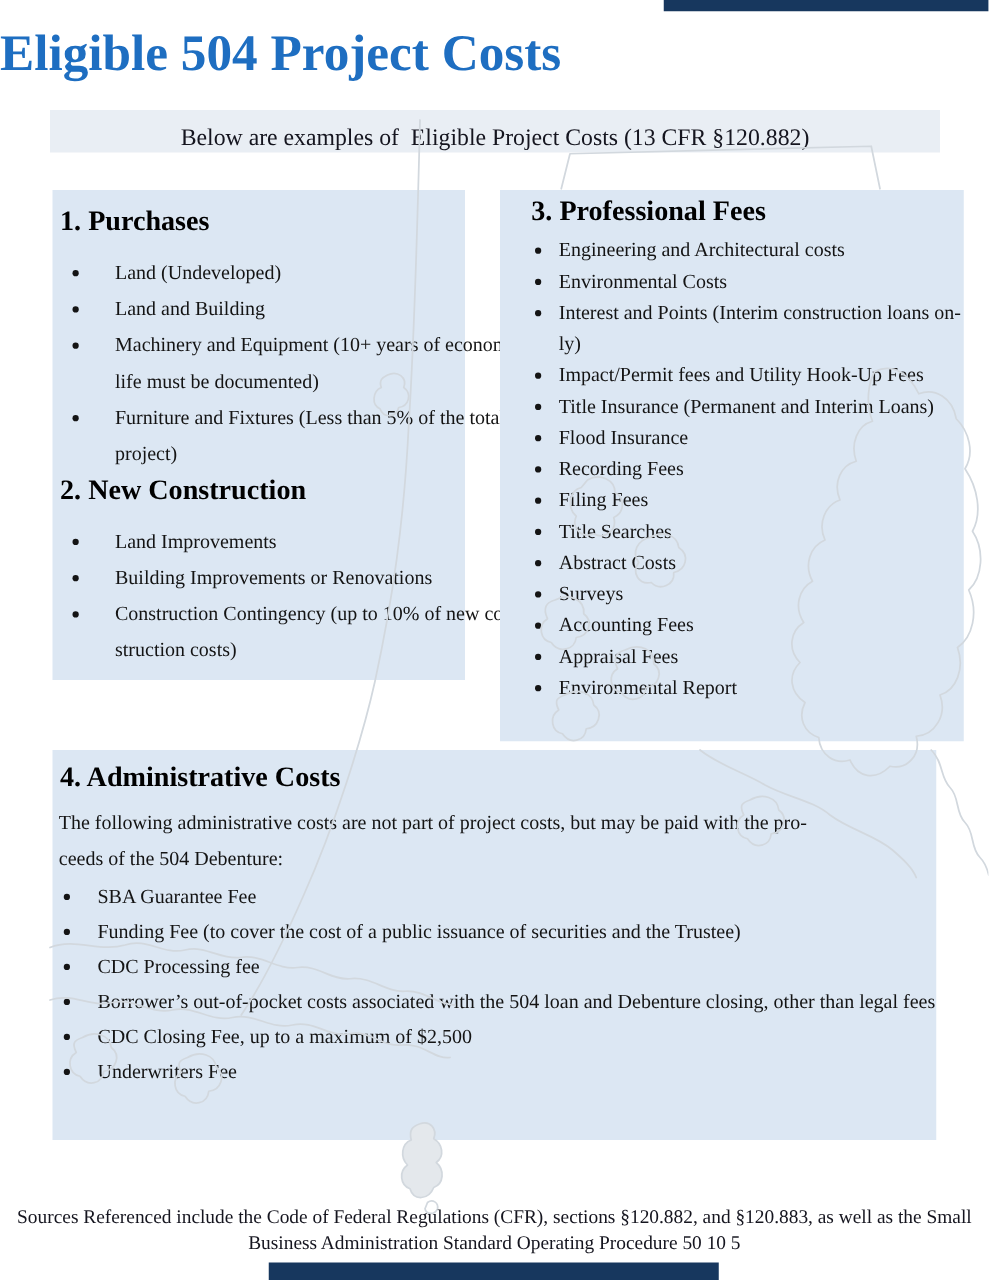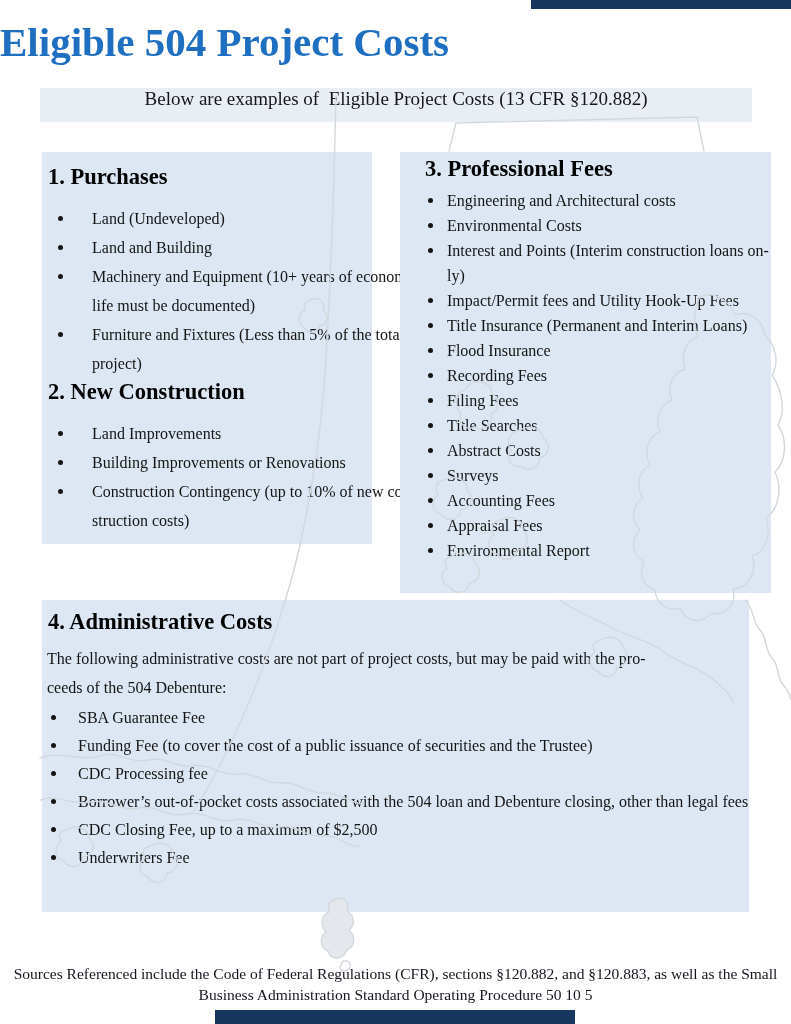--- a/index.html
+++ b/index.html
@@ -10,21 +10,21 @@
   .accent-bar{position:absolute;background:#17375e;}
   .bar-top{left:531px;top:0;width:260px;height:9px;}
   .bar-bottom{left:215px;top:1010px;width:360px;height:14px;}
 
   .title{
     position:absolute;top:18px;left:0;width:791px;text-align:left;
     font-size:41px;line-height:49px;font-weight:bold;color:#1e6ec1;
   }
   .banner{
     position:absolute;left:40px;top:88px;width:712px;height:34px;background:#e9eef4;
-    display:flex;align-items:flex-start;justify-content:center;
+    display:flex;align-items:flex-end;justify-content:center;
     font-size:19px;color:#15151f;white-space:pre;
   }
 
   .panel{position:absolute;background:#dce7f3;box-sizing:border-box;}
   .panel-left{left:42px;top:152px;width:330px;height:392px;padding-top:11px;}
   .panel-right{left:400px;top:152px;width:371px;height:441px;padding-top:3px;}
   .panel-wide{left:42px;top:600px;width:707px;height:312px;padding-top:8px;}
 
   h2{margin:0;font-size:22.5px;line-height:28px;font-weight:bold;color:#000;}
   .panel-left h2,.panel-wide h2{padding-left:6px;}

